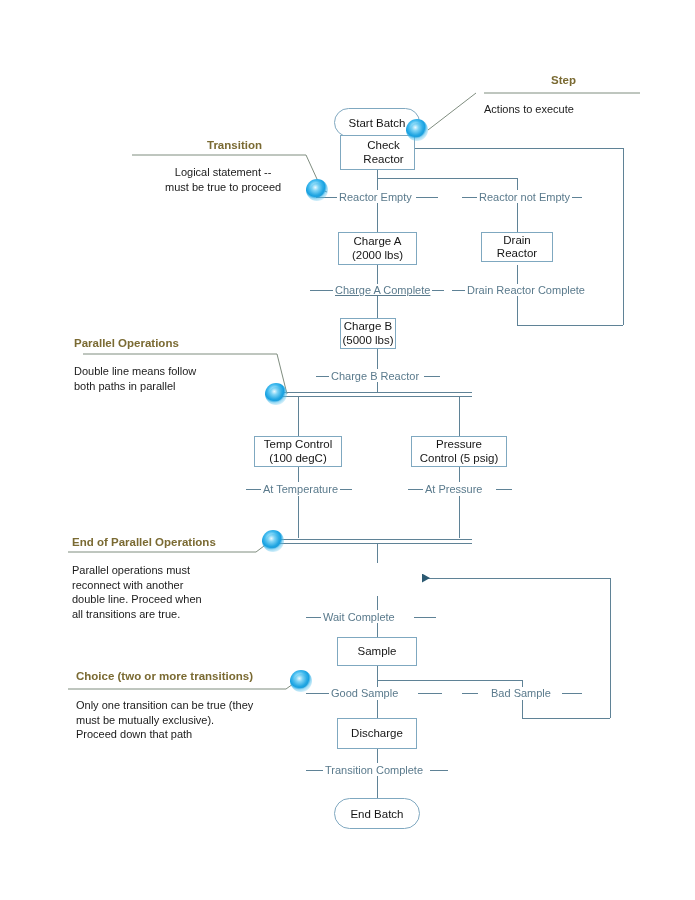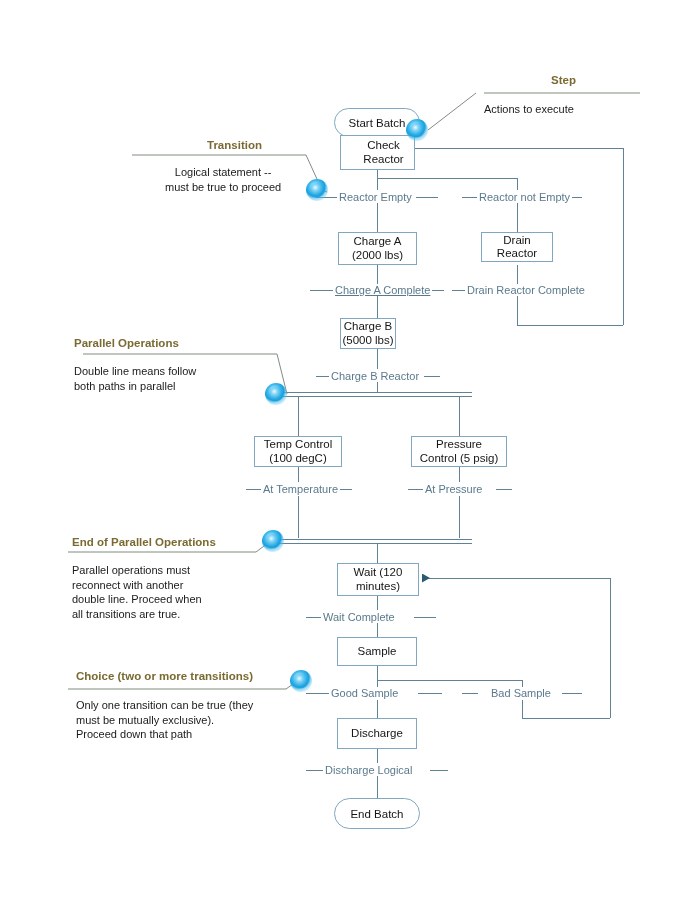--- a/index.html
+++ b/index.html
@@ -159,22 +159,20 @@
 
   <div class="step" style="left:340px;top:318px;width:56px;height:31px;">Charge B
 (5000 lbs)</div>
 
   <div class="step" style="left:254px;top:436px;width:88px;height:31px;">Temp Control
 (100 degC)</div>
 
   <div class="step" style="left:411px;top:436px;width:96px;height:31px;">Pressure
 Control (5 psig)</div>
 
-  <div class="step" style="left:337px;top:563px;width:82px;height:33px;">Wait (120
-minutes)</div>
 
   <div class="step" style="left:337px;top:637px;width:80px;height:29px;">Sample</div>
 
   <div class="step" style="left:337px;top:718px;width:80px;height:31px;">Discharge</div>
 
   <div class="term" style="left:334px;top:798px;width:86px;height:31px;">End Batch</div>
 
   <div class="tlabel" style="left:337px;top:191px;">Reactor Empty</div>
   <div class="tlabel" style="left:477px;top:191px;">Reactor not Empty</div>
 
@@ -184,21 +182,21 @@
   <div class="tlabel" style="left:329px;top:370px;">Charge B Reactor</div>
 
   <div class="tlabel" style="left:261px;top:483px;">At Temperature</div>
   <div class="tlabel" style="left:423px;top:483px;">At Pressure</div>
 
   <div class="tlabel" style="left:321px;top:611px;">Wait Complete</div>
 
   <div class="tlabel" style="left:329px;top:687px;">Good Sample</div>
   <div class="tlabel" style="left:489px;top:687px;">Bad Sample</div>
 
-  <div class="tlabel" style="left:323px;top:764px;">Discharge Logical</div>
+  <div class="tlabel" style="left:323px;top:764px;">Transition Complete</div>
 
   <div class="ann-title" style="left:551px;top:74px;">Step</div>
   <div class="ann-body" style="left:484px;top:102px;">Actions to execute</div>
 
   <div class="ann-title" style="left:207px;top:139px;">Transition</div>
   <div class="ann-body" style="left:165px;top:165px;text-align:center;">Logical statement --
 must be true to proceed</div>
 
   <div class="ann-title" style="left:74px;top:337px;">Parallel Operations</div>
   <div class="ann-body" style="left:74px;top:364px;">Double line means follow

